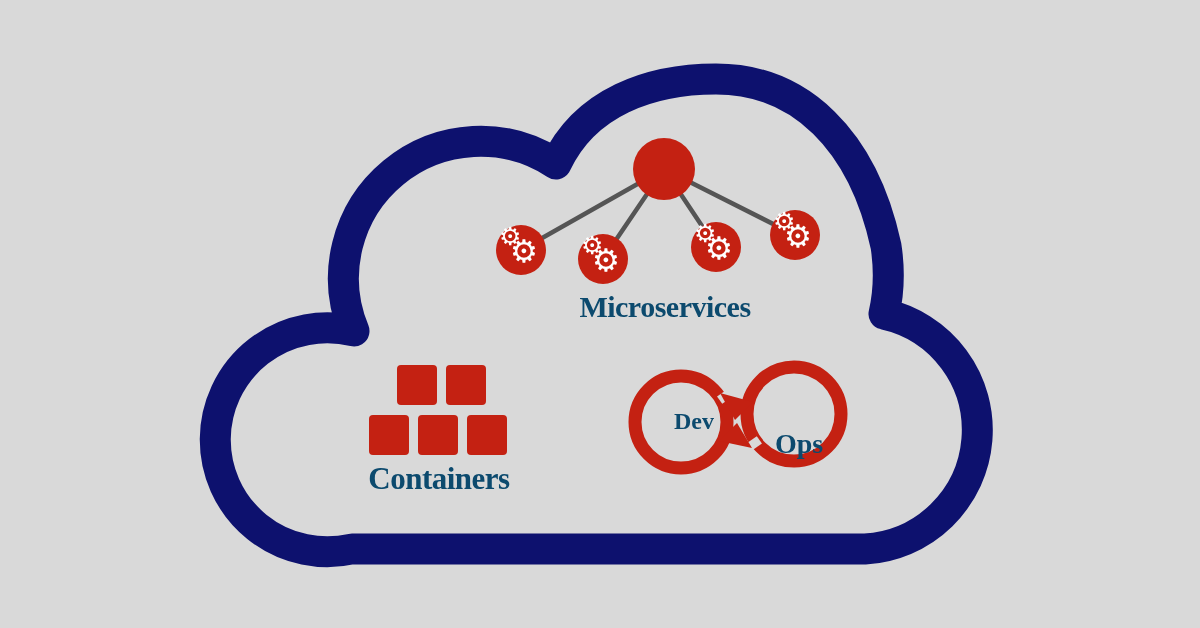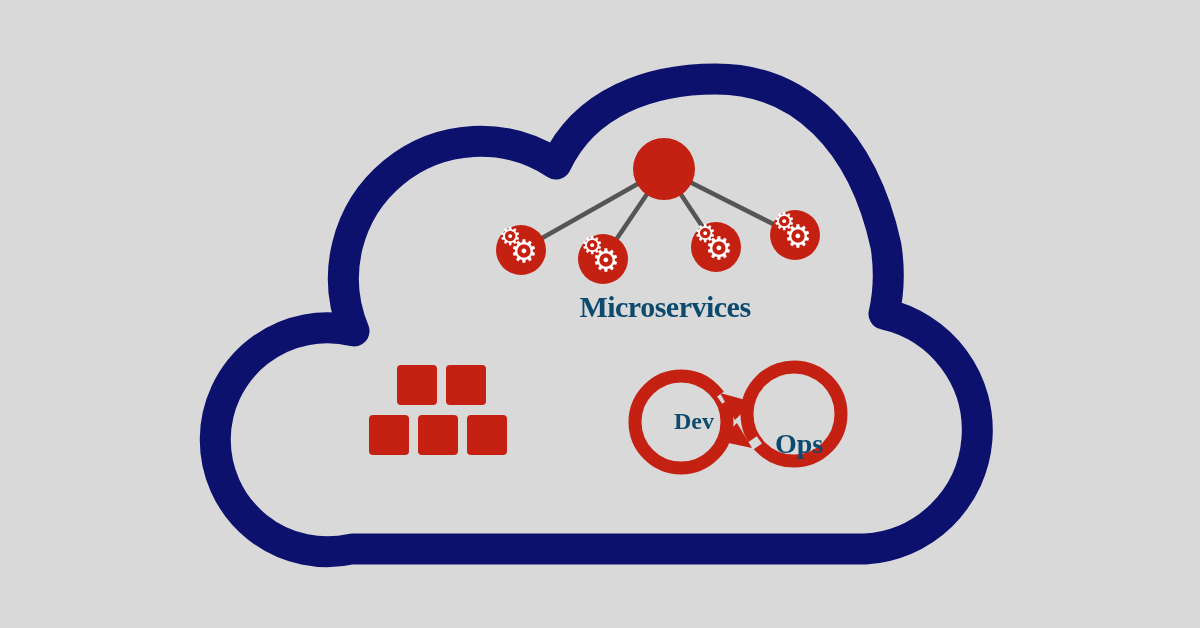--- a/index.html
+++ b/index.html
@@ -78,16 +78,17 @@
     <span class="gear-b">⚙</span>
   </div>
 
   <div class="block blk-t1"></div>
   <div class="block blk-t2"></div>
   <div class="block blk-b1"></div>
   <div class="block blk-b2"></div>
   <div class="block blk-b3"></div>
 
   <div class="label label-micro">Microservices</div>
+  <div class="label label-containers">Containers</div>
   <div class="label label-dev">Dev</div>
   <div class="label label-ops">Ops</div>
 
 </div>
 
 </body></html>

